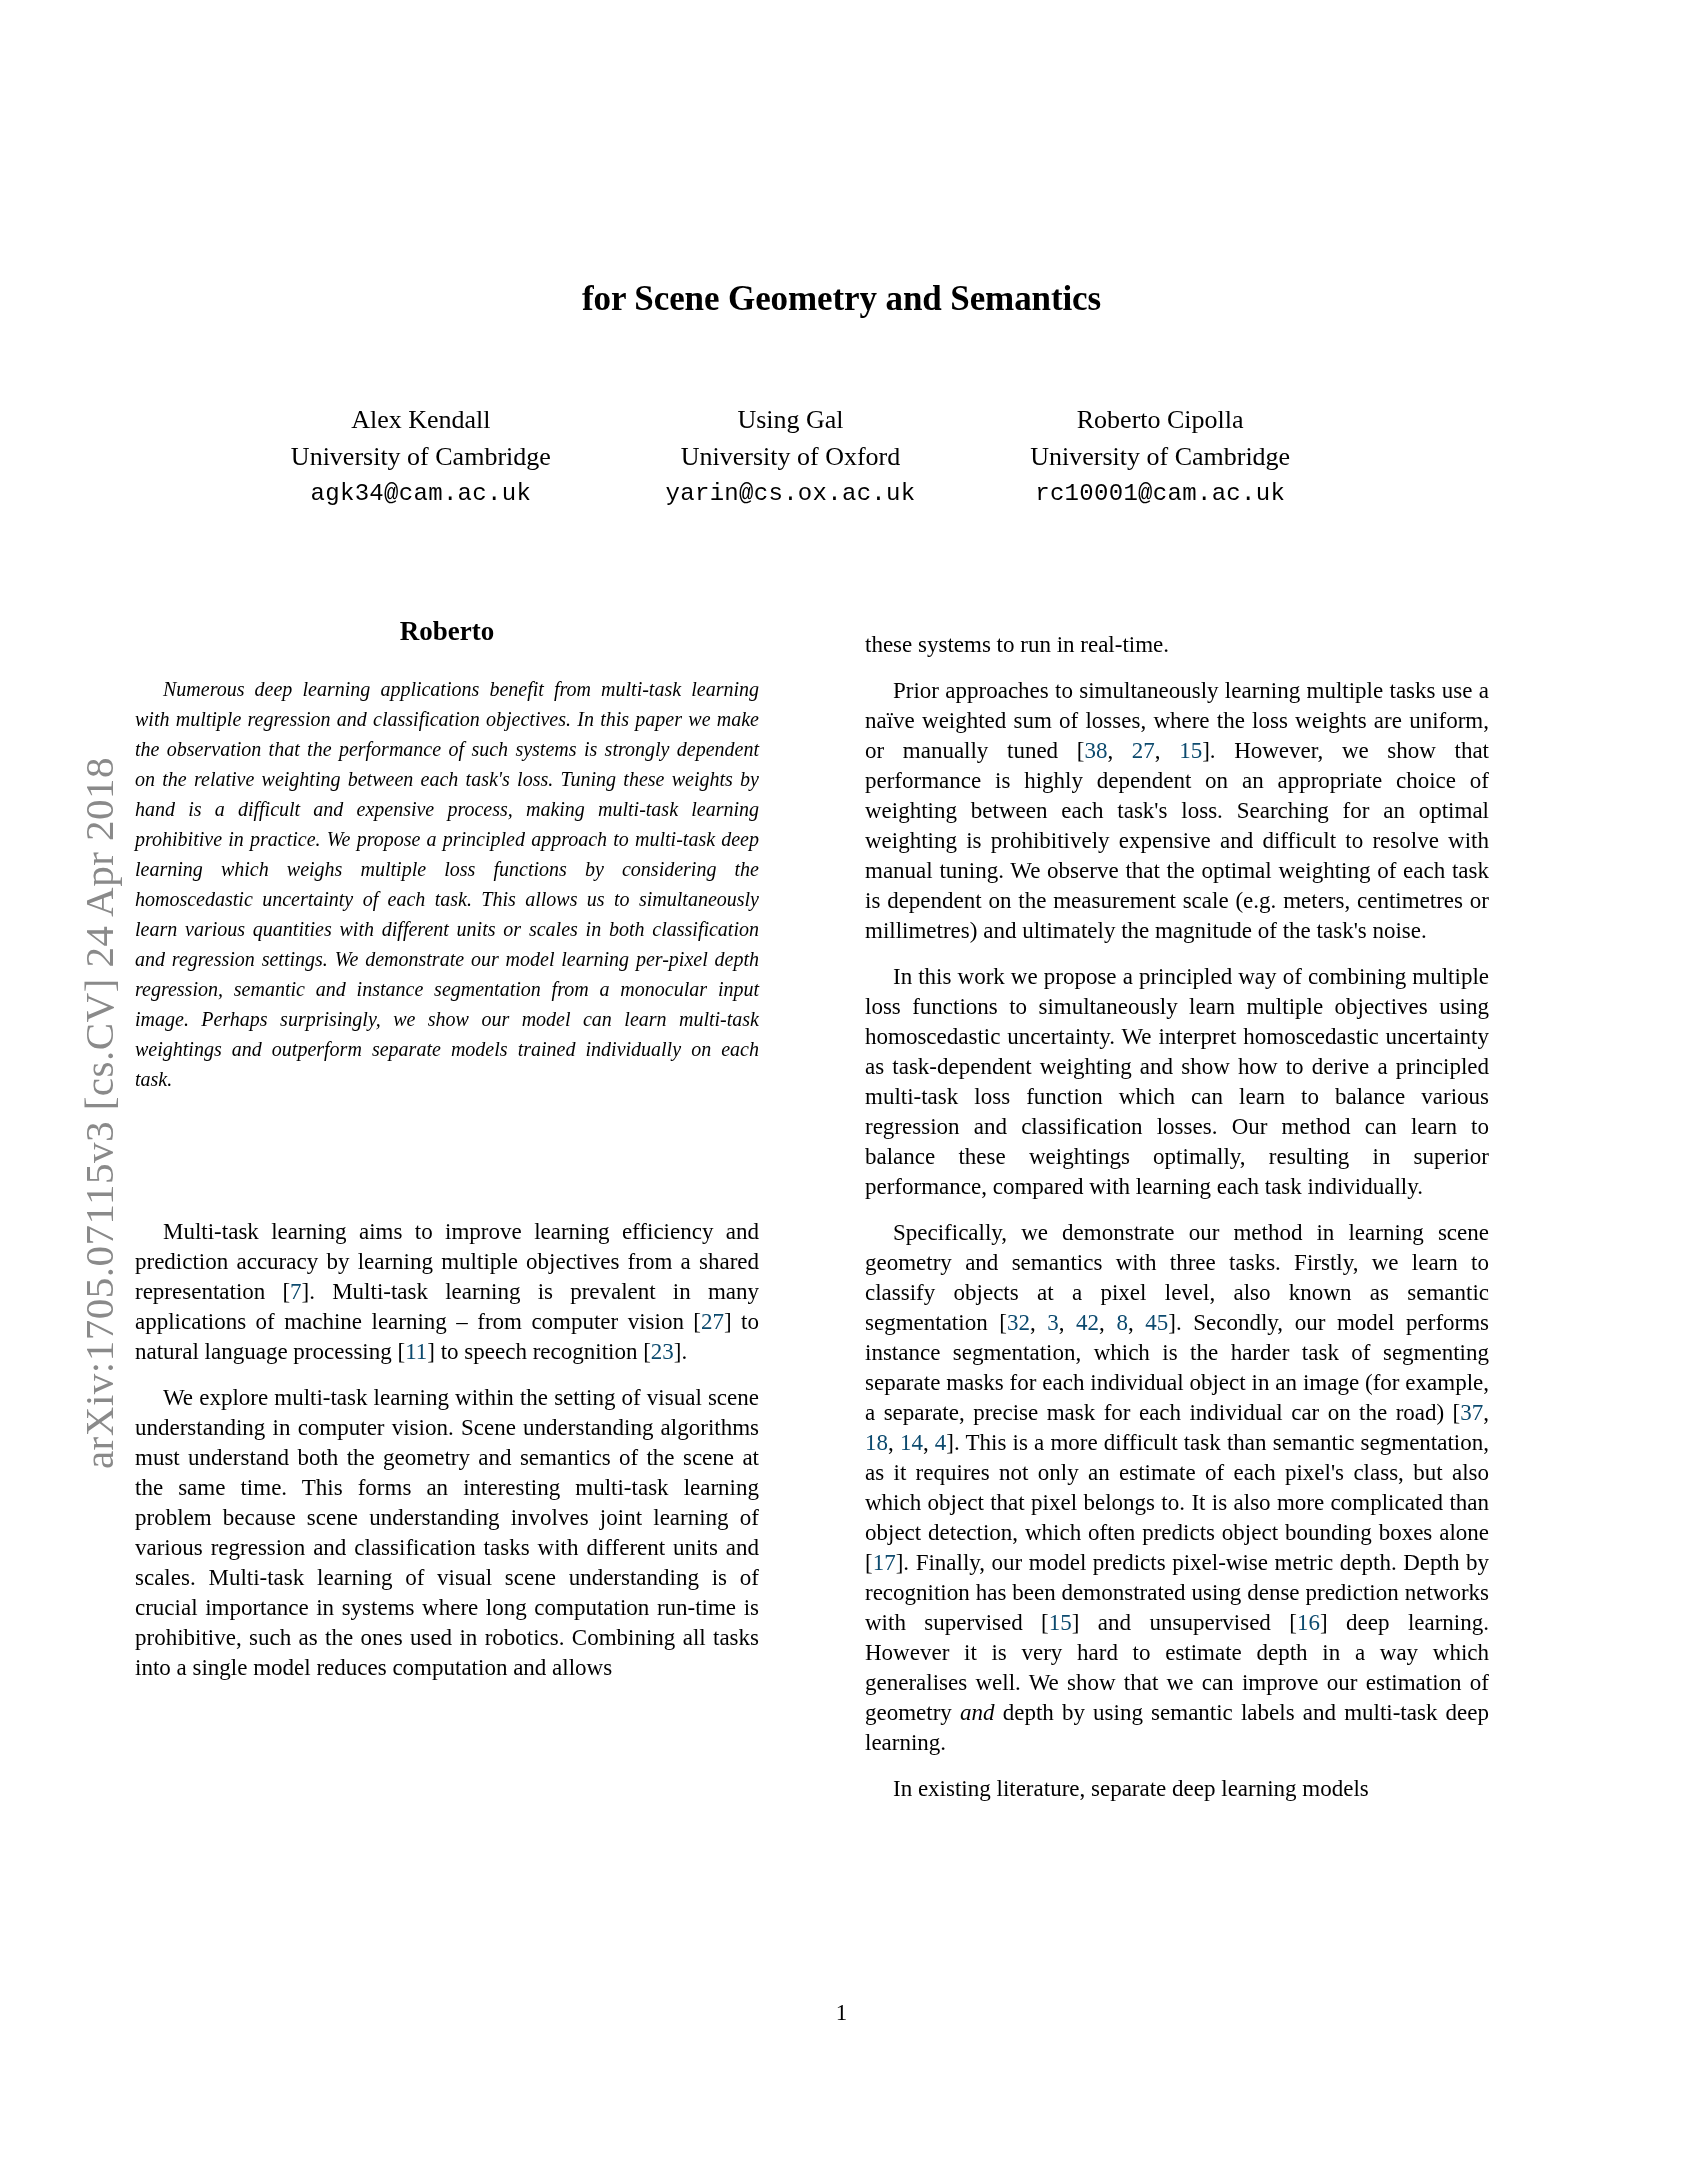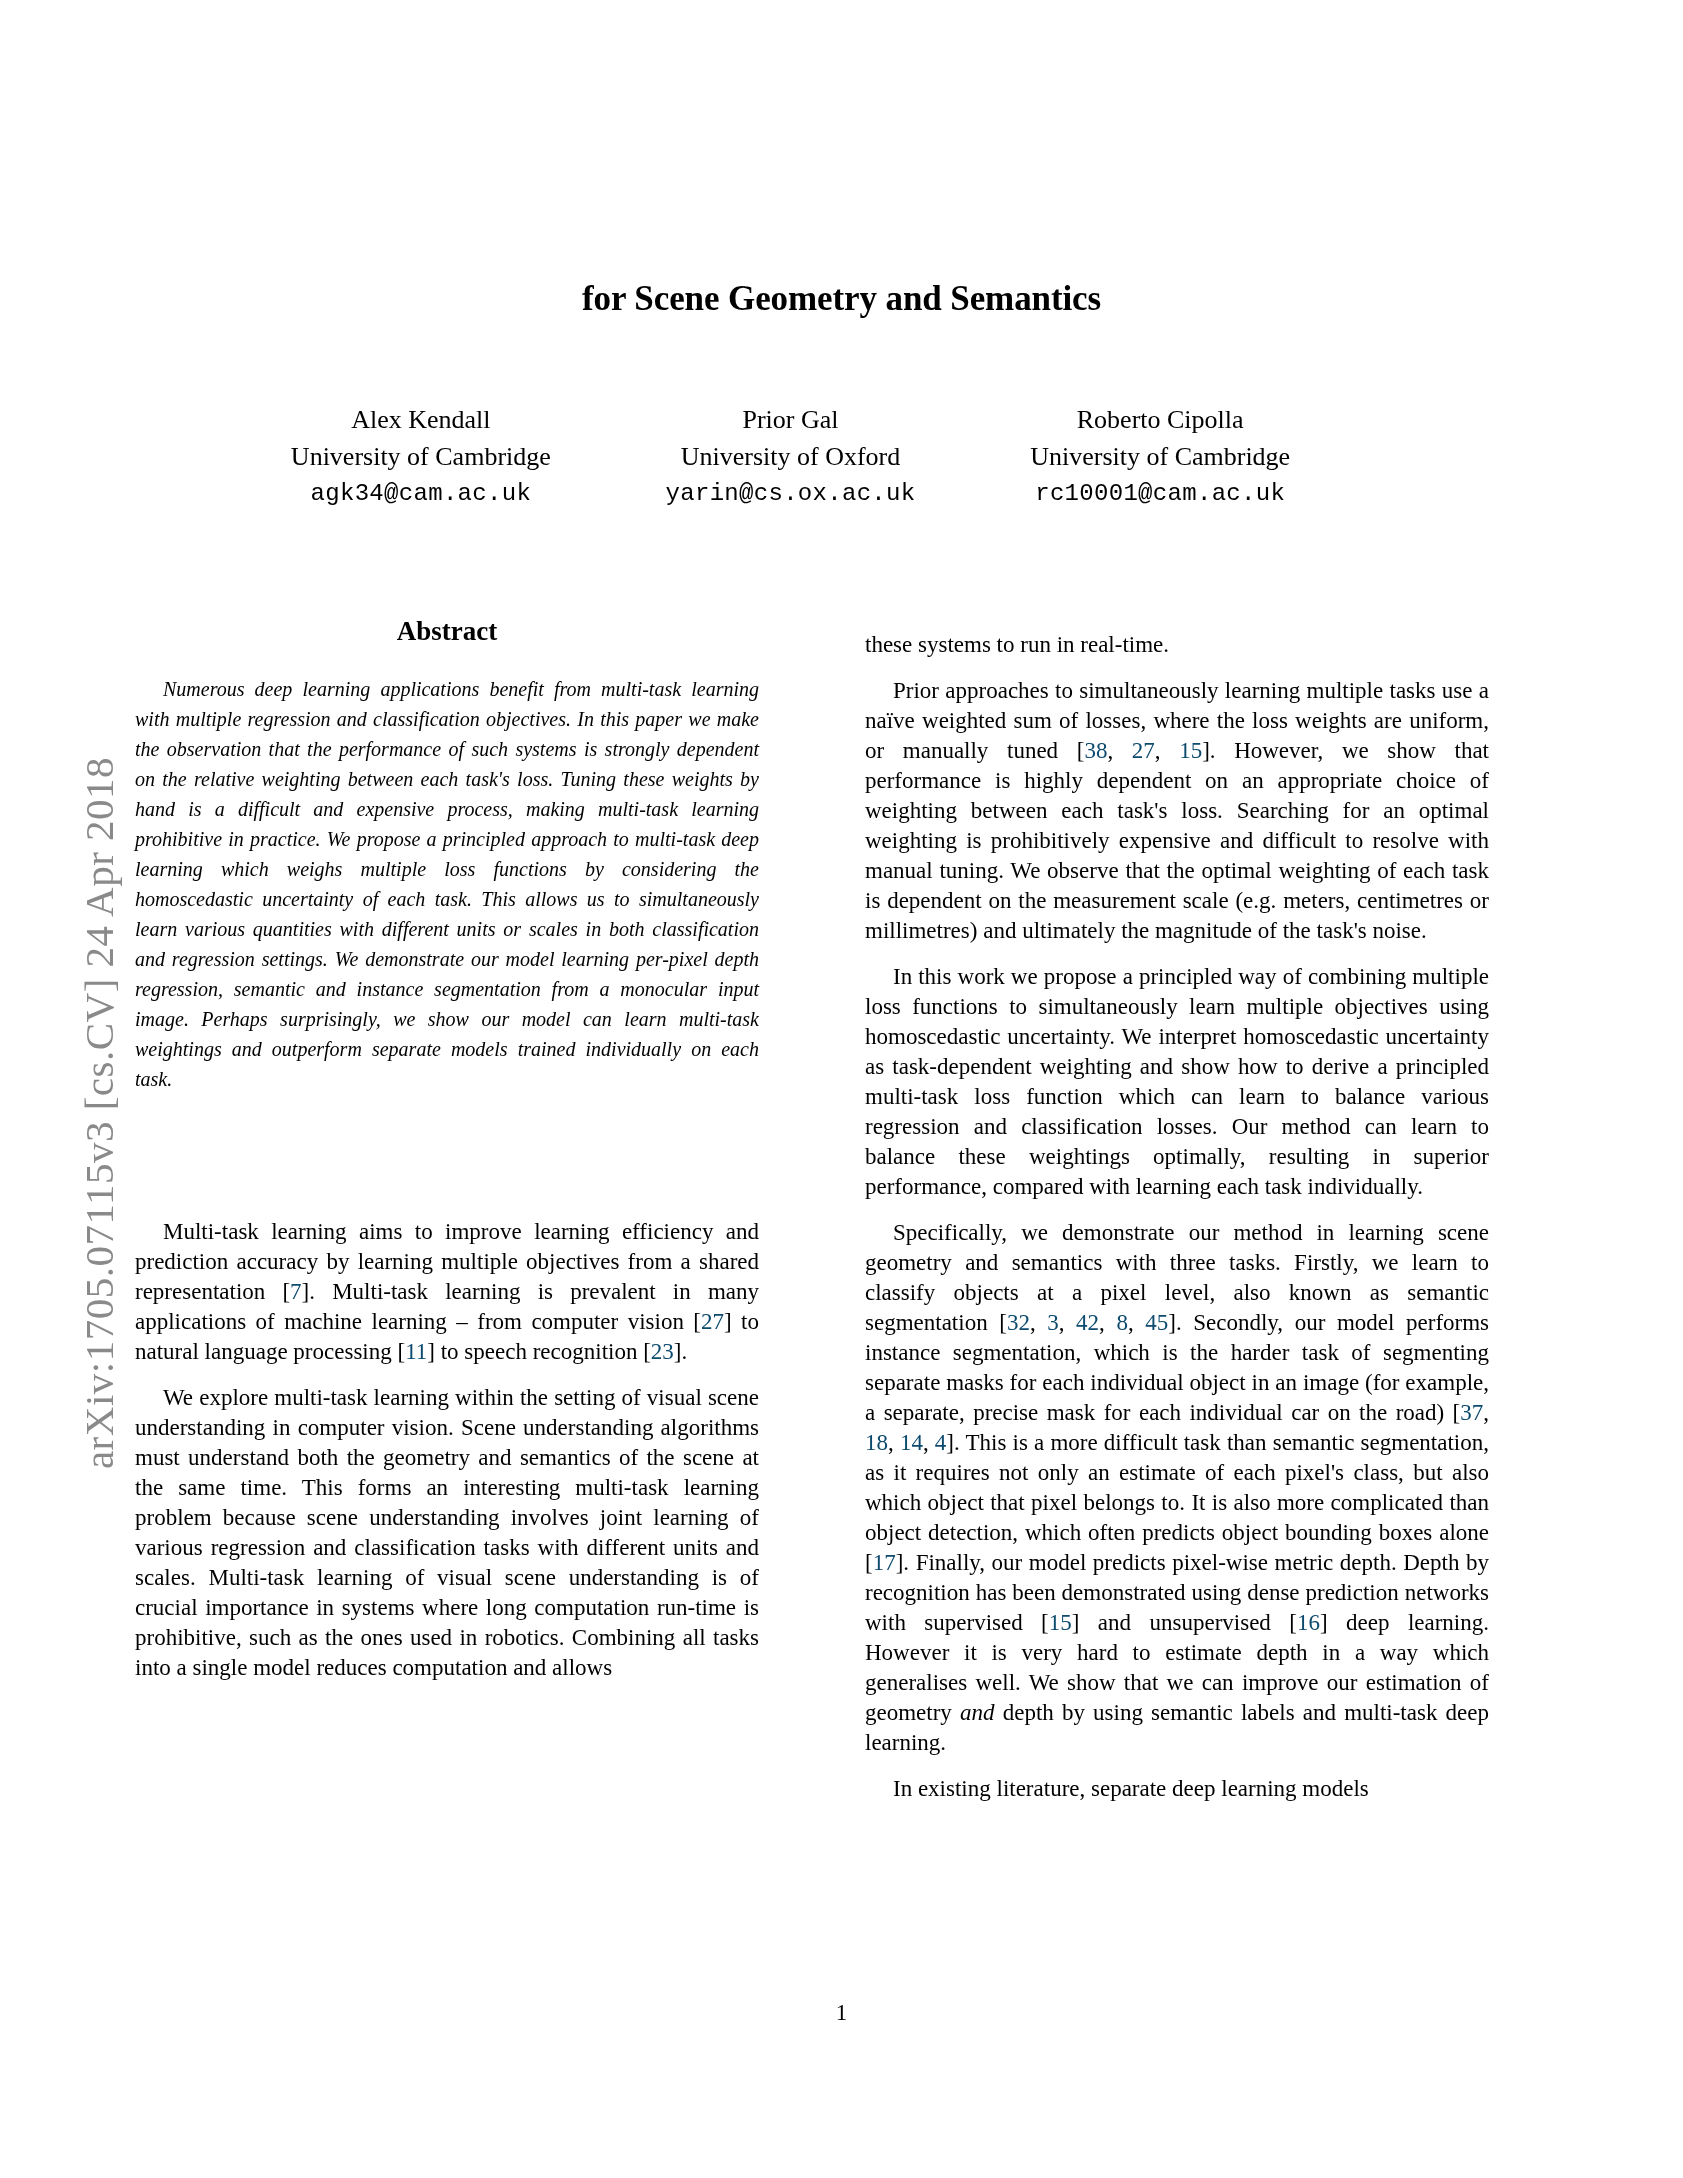--- a/index.html
+++ b/index.html
@@ -169,35 +169,35 @@
     <div class="title-line">for Scene Geometry and Semantics</div>
   </div>
 
   <div id="authors">
     <div class="author-col">
       <div class="author-name">Alex Kendall</div>
       <div class="author-affil">University of Cambridge</div>
       <div class="author-email">agk34@cam.ac.uk</div>
     </div>
     <div class="author-col">
-      <div class="author-name">Prior Gal</div>
+      <div class="author-name">Using Gal</div>
       <div class="author-affil">University of Oxford</div>
       <div class="author-email">yarin@cs.ox.ac.uk</div>
     </div>
     <div class="author-col">
       <div class="author-name">Roberto Cipolla</div>
       <div class="author-affil">University of Cambridge</div>
       <div class="author-email">rc10001@cam.ac.uk</div>
     </div>
   </div>
 
   <div id="columns">
 
     <div class="column">
-      <div class="abstract-head">Abstract</div>
+      <div class="abstract-head">Roberto</div>
       <p class="abstract-text">Numerous deep learning applications benefit from multi-task learning with multiple regression and classification objectives. In this paper we make the observation that the performance of such systems is strongly dependent on the relative weighting between each task's loss. Tuning these weights by hand is a difficult and expensive process, making multi-task learning prohibitive in practice. We propose a principled approach to multi-task deep learning which weighs multiple loss functions by considering the homoscedastic uncertainty of each task. This allows us to simultaneously learn various quantities with different units or scales in both classification and regression settings. We demonstrate our model learning per-pixel depth regression, semantic and instance segmentation from a monocular input image. Perhaps surprisingly, we show our model can learn multi-task weightings and outperform separate models trained individually on each task.</p>
 
       <div class="gap-before-intro"></div>
 
 
       <p class="body-text"><span>Multi-task learning aims to improve learning efficiency and prediction accuracy by learning multiple objectives from a shared representation [</span><span class="cite">7</span><span>]. Multi-task learning is prevalent in many applications of machine learning – from computer vision [</span><span class="cite">27</span><span>] to natural language processing [</span><span class="cite">11</span><span>] to speech recognition [</span><span class="cite">23</span><span>].</span></p>
 
       <p class="body-text">We explore multi-task learning within the setting of visual scene understanding in computer vision. Scene understanding algorithms must understand both the geometry and semantics of the scene at the same time. This forms an interesting multi-task learning problem because scene understanding involves joint learning of various regression and classification tasks with different units and scales. Multi-task learning of visual scene understanding is of crucial importance in systems where long computation run-time is prohibitive, such as the ones used in robotics. Combining all tasks into a single model reduces computation and allows</p>
     </div>
 

